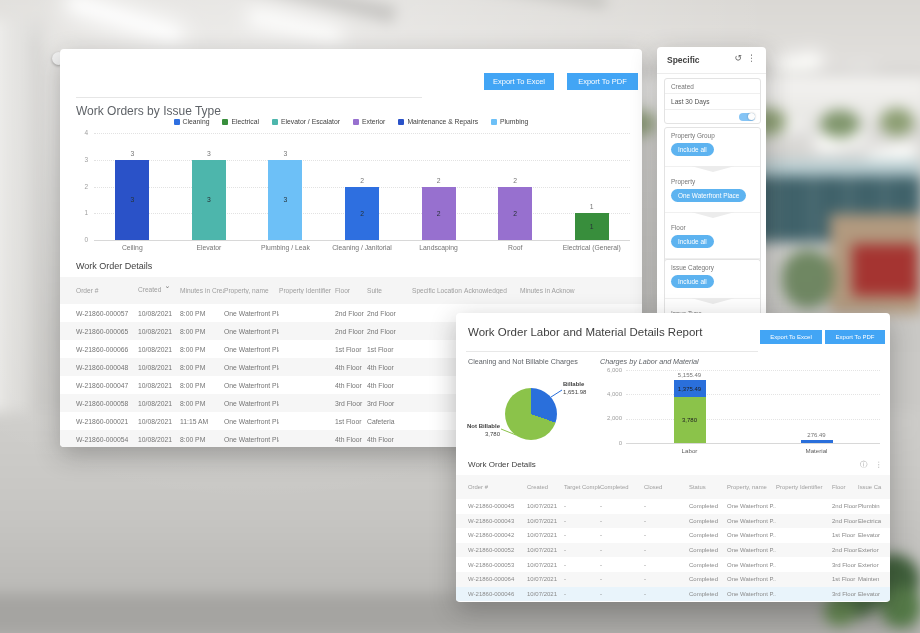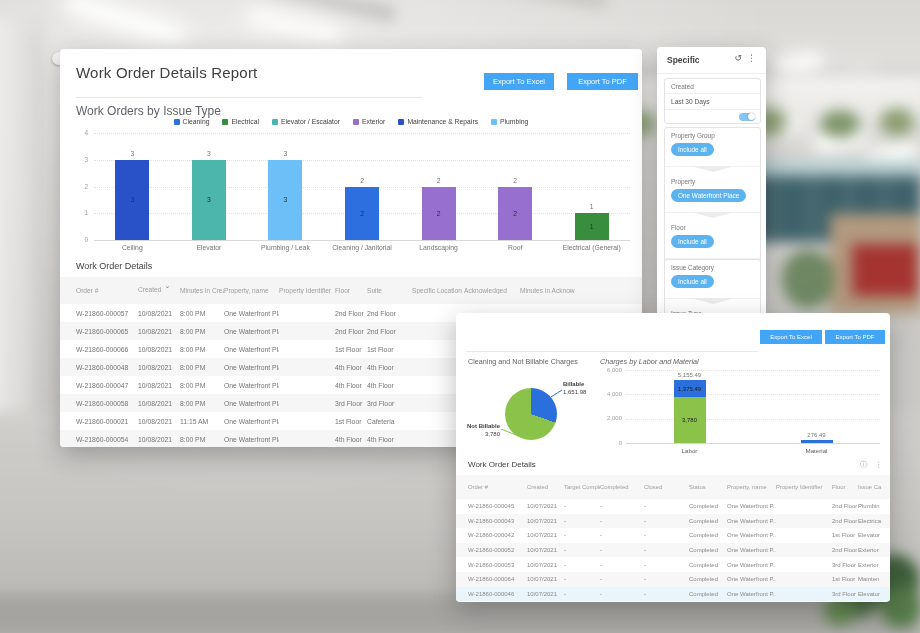--- a/index.html
+++ b/index.html
@@ -163,21 +163,20 @@
       <div class="bgp pblob" style="left:884px;top:572px;width:54px;height:52px;background:#3f5f3a;"></div>
       <div class="bgp pblob" style="left:898px;top:604px;width:42px;height:42px;background:#557a48;"></div>
       <div class="bgp pblob" style="left:842px;top:614px;width:32px;height:30px;background:#62854f;"></div>
     </div>
     <div id="bg-haze"></div>
   </div>
 
   <div id="fab-circle"></div>
 
   <div id="main-card" class="card">
-    <div class="r1-title">Work Order Details Report</div>
     <div id="btn-excel1" class="btn b-lg">Export To Excel</div>
     <div id="btn-pdf1" class="btn b-lg">Export To PDF</div>
     <div class="hr1"></div>
 
     <div id="chart1-title" class="sec-title">Work Orders by Issue Type</div>
     <div id="legend">
         <div class="lg-item">
           <span class="lg-sw" style="background: rgb(46, 111, 224);"></span>
           <span class="lg-tx">Cleaning</span>
         </div>
@@ -410,20 +409,21 @@
 
     <div class="fcard" style="top:212px;border-bottom:none;">
       <div class="flabel">Issue Category</div>
       <div class="pill">Include all</div>
       <div class="chev"></div>
       <div class="flabel">Issue Type</div>
     </div>
   </div>
 
   <div id="labor-card" class="card">
+    <div class="r2-title">Work Order Labor and Material Details Report</div>
     <div id="btn-excel2" class="btn b-sm">Export To Excel</div>
     <div id="btn-pdf2" class="btn b-sm">Export To PDF</div>
     <div class="hr2"></div>
 
     <div id="pie-title" class="sec-title">Cleaning and Not Billable Charges</div>
     <div id="bar2-title" class="sec-title">Charges by Labor and Material</div>
 
     <div id="pie" style="background: conic-gradient(rgb(42, 111, 219) 0deg, rgb(42, 111, 219) 109.5deg, rgb(139, 195, 74) 109.5deg, rgb(139, 195, 74) 360deg);"></div>
     <svg id="pie-svg">
       <line x1="95" y1="44" x2="106" y2="37" stroke="#2a6fdb" stroke-width="1"></line>

